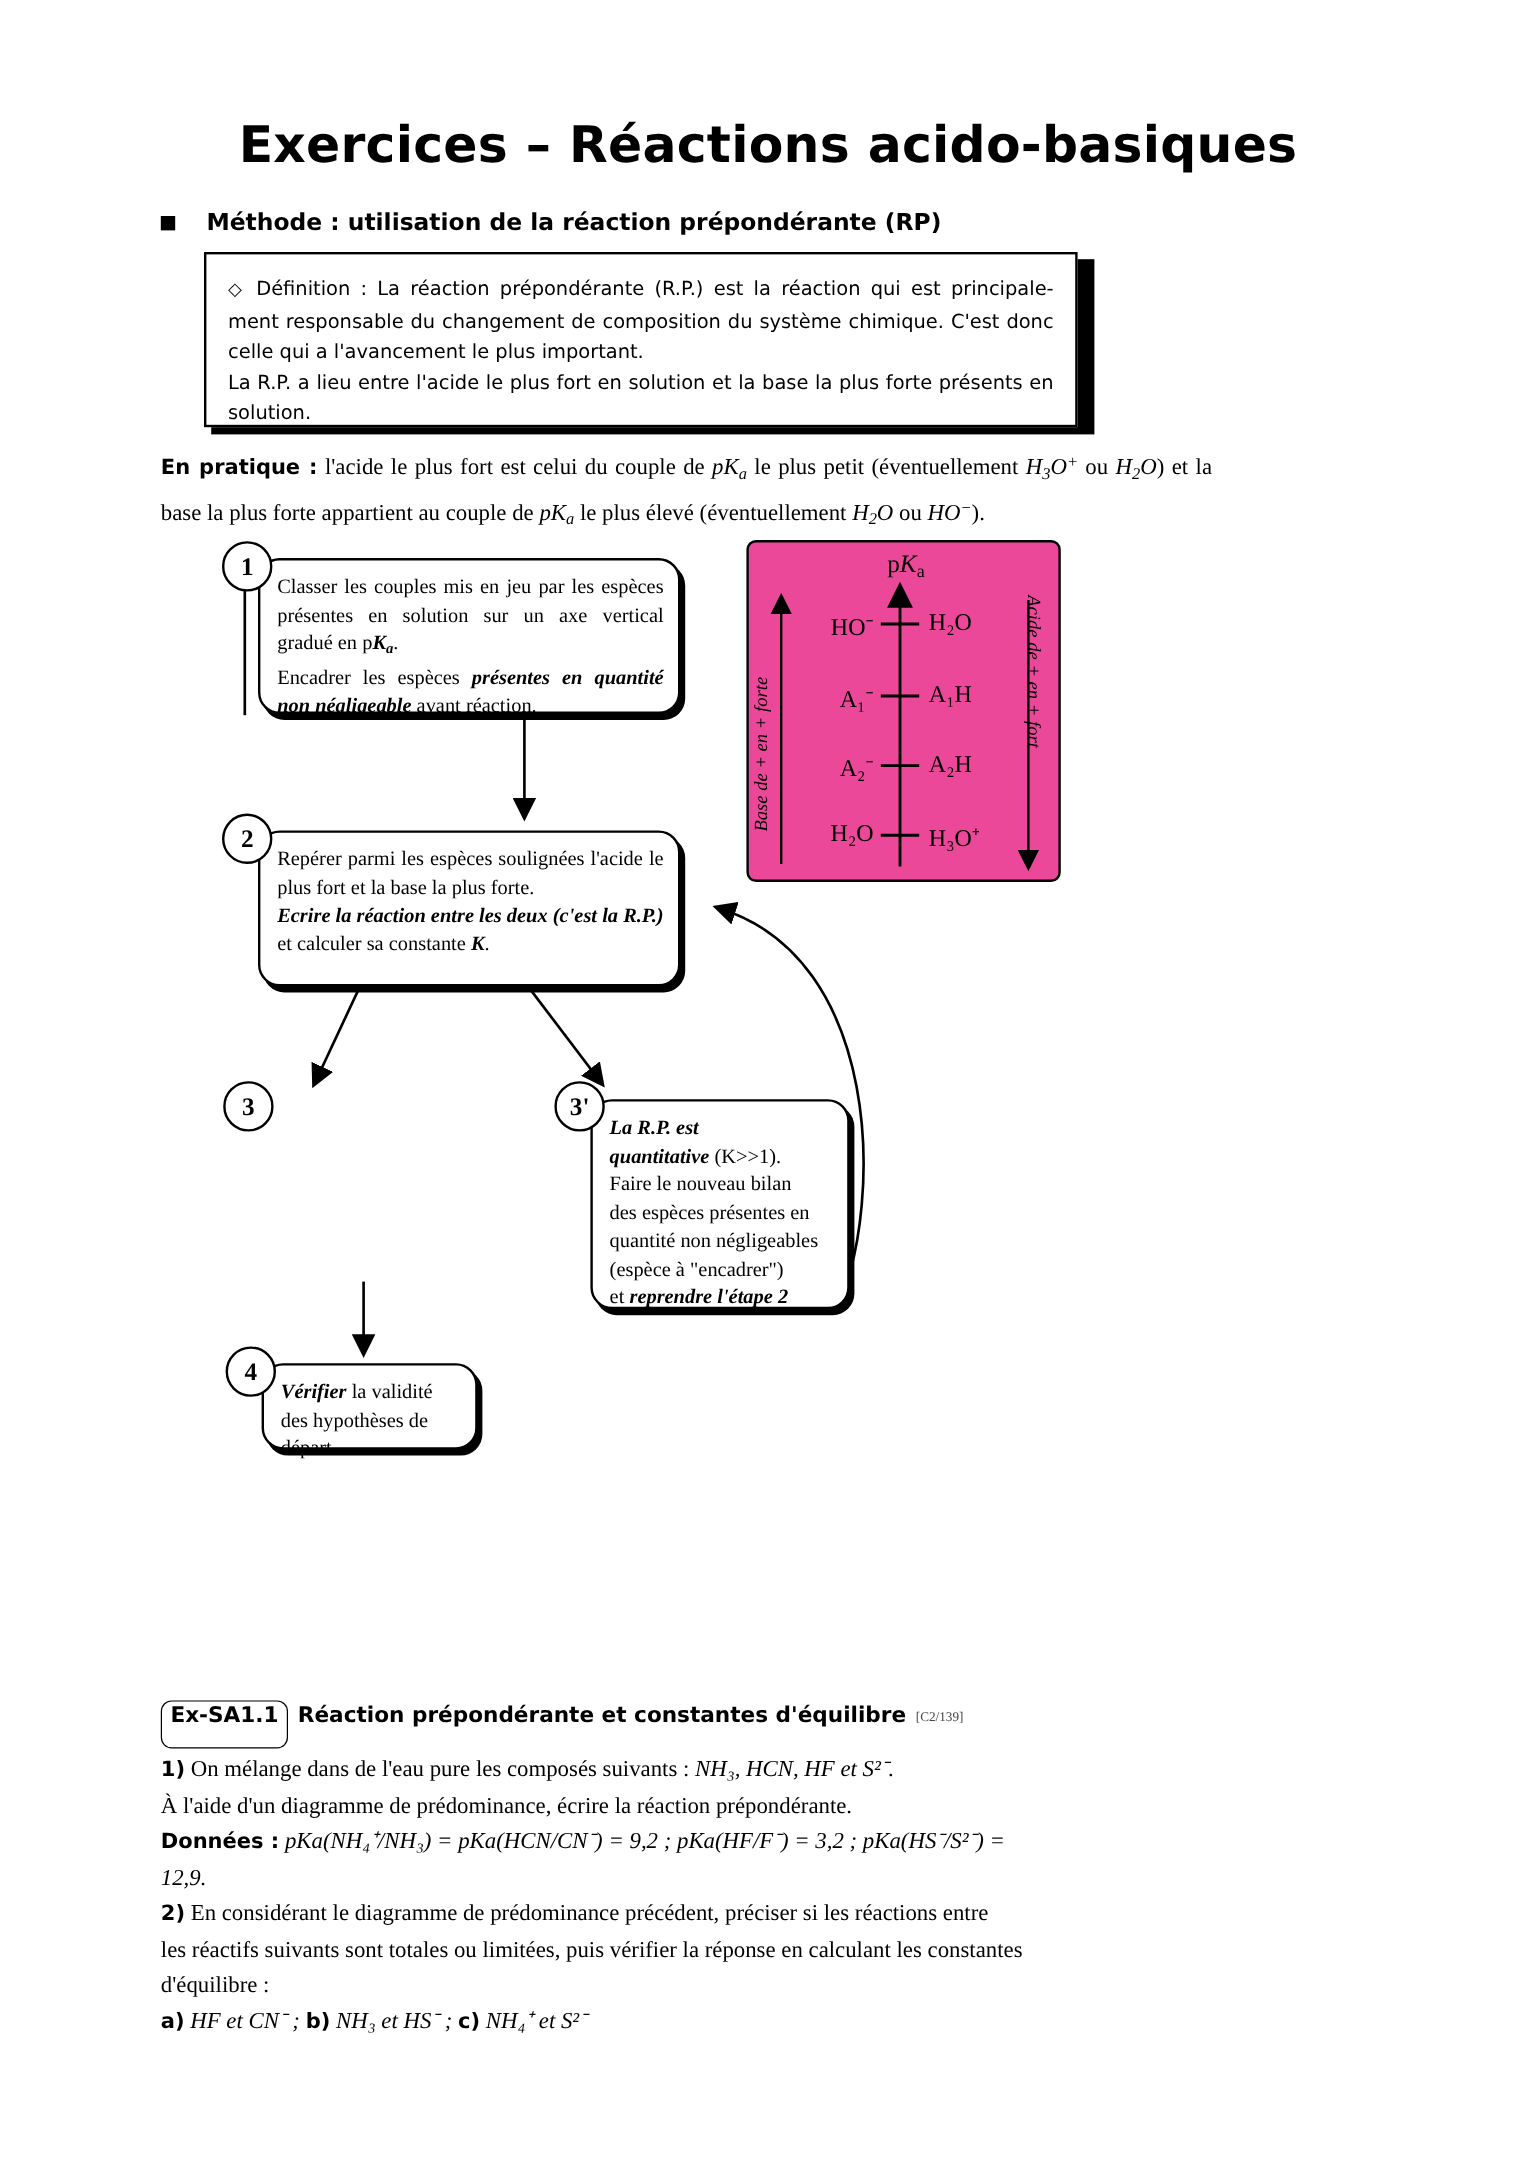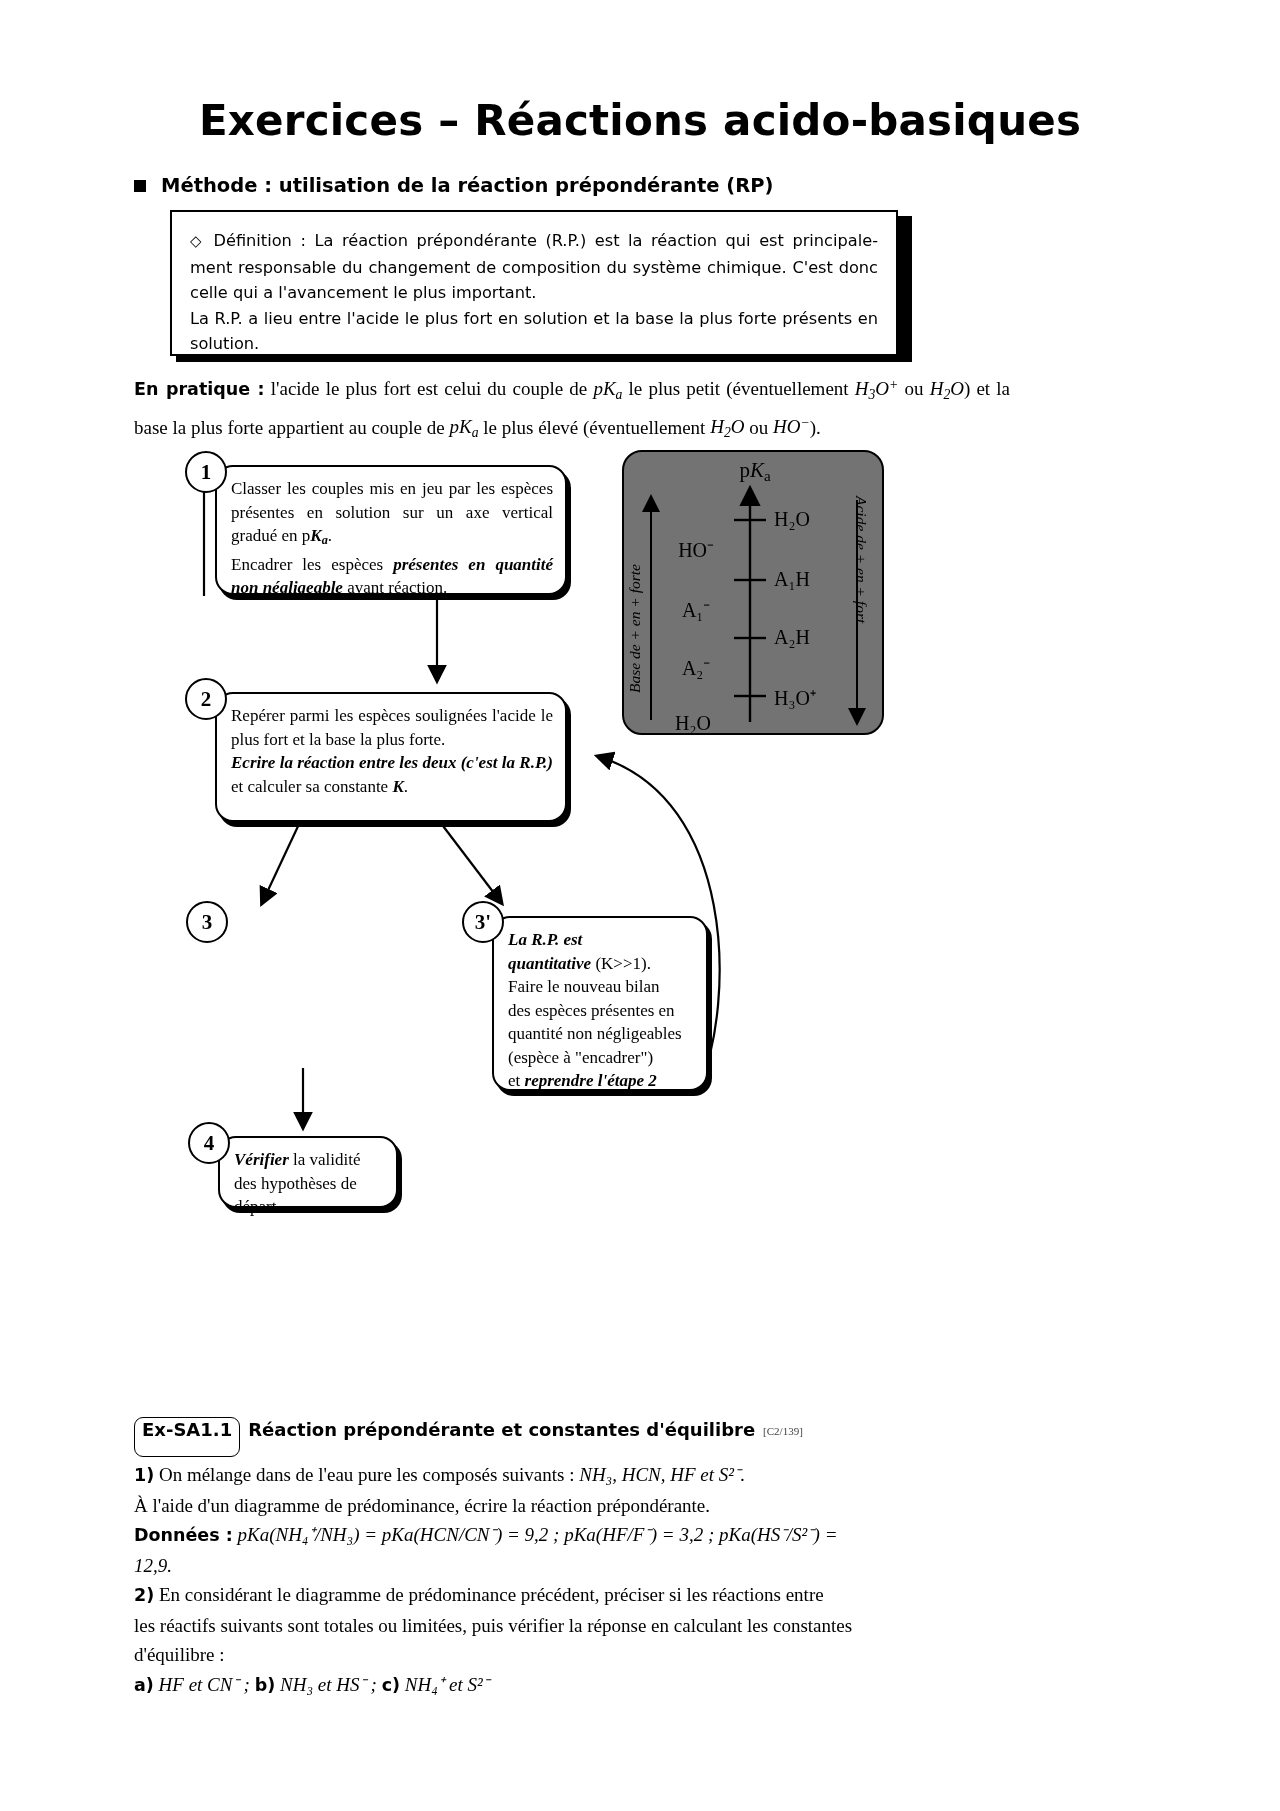--- a/index.html
+++ b/index.html
@@ -36,21 +36,21 @@
 
   
   .method-head {
     position: absolute;
     left: 134px; top: 174px;
     font-family: "DejaVu Sans", sans-serif;
     font-weight: bold;
     font-size: 19.5px;
     display: flex;
     align-items: center;
-    gap: 15px;
+    gap: 26px;
   }
   .sq-bullet {
     display: inline-block;
     width: 12px; height: 12px;
     background: #000;
     position: relative;
     top: 0px;
   }
 
   
@@ -127,22 +127,22 @@
     z-index: 5;
   }
   .fbox i { font-style: italic; font-weight: bold; }
 
   
   .pka-box {
     position: absolute;
     left: 622px; top: 450px;
     width: 262px; height: 285px;
     border: 2.4px solid #000;
-    border-radius: 20px;
-    background: #737373;
+    border-radius: 8px;
+    background: #ec4899;
     box-sizing: border-box;
   }
   .pka-title {
     position: absolute;
     left: 0; top: 6px;
     width: 262px;
     text-align: center;
     font-size: 21px;
   }
   .vaxis-label {
@@ -150,21 +150,21 @@
     font-style: italic;
     font-size: 15.5px;
     white-space: nowrap;
     transform-origin: left bottom;
   }
   .rung-left, .rung-right {
     position: absolute;
     font-size: 20px;
     white-space: nowrap;
   }
-  .rung-left { text-align: center; margin-top: 28px; }
+  .rung-left { text-align: right; }
 
   
   .ex-head {
     position: absolute;
     left: 134px; top: 1417px;
     display: flex;
     align-items: baseline;
     gap: 8px;
     font-family: "DejaVu Sans", sans-serif;
   }

